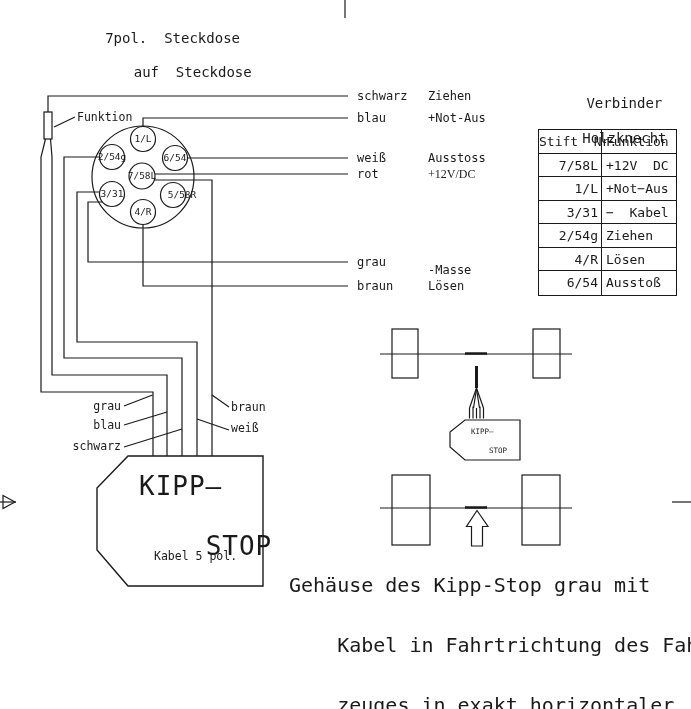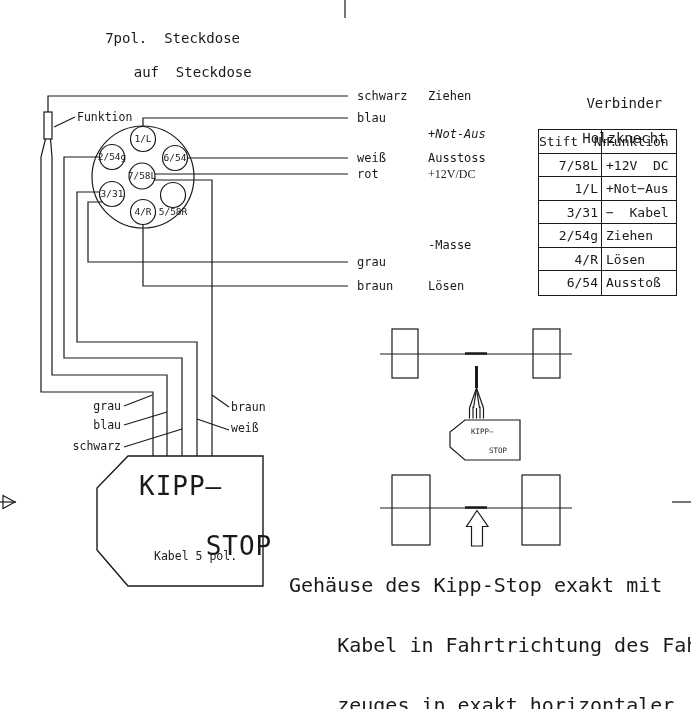--- a/index.html
+++ b/index.html
@@ -138,33 +138,33 @@
   <div class="txt socket-title"><span>7pol.  Steckdose</span><br>
     <span>auf  Steckdose</span></div>
 
   <div class="txt verbinder">Funktion</div>
 
   <div class="txt pinlbl" style="left:123px;top:133px;">1/L</div>
   <div class="txt pinlbl" style="left:92px;top:151px;">2/54g</div>
   <div class="txt pinlbl" style="left:155px;top:152px;">6/54</div>
   <div class="txt pinlbl" style="left:122px;top:170px;">7/58L</div>
   <div class="txt pinlbl" style="left:92px;top:188px;">3/31</div>
-  <div class="txt pinlbl" style="left:153px;top:189px;margin-top:17px;">5/58R</div>
+  <div class="txt pinlbl" style="left:162px;top:189px;">5/58R</div>
   <div class="txt pinlbl" style="left:123px;top:206px;">4/R</div>
 
   <div class="txt wcolor" style="top:89px;">schwarz</div>
   <div class="txt wfunc" style="top:89px;">Ziehen</div>
   <div class="txt wcolor" style="top:111px;">blau</div>
-  <div class="txt wfunc" style="top:127px;font-style:italic;">+Not-Aus</div>
+  <div class="txt wfunc" style="top:111px;">+Not-Aus</div>
   <div class="txt wcolor" style="top:151px;">weiß</div>
   <div class="txt wfunc" style="top:151px;">Ausstoss</div>
   <div class="txt wcolor" style="top:167px;">rot</div>
   <div class="txt wfunc" style="top:167px;font-family:Liberation Serif, serif;">+12V/DC</div>
   <div class="txt wcolor" style="top:255px;">grau</div>
-  <div class="txt wfunc" style="top:238px;">-Masse</div>
+  <div class="txt wfunc" style="top:263px;">-Masse</div>
   <div class="txt wcolor" style="top:279px;">braun</div>
   <div class="txt wfunc" style="top:279px;">Lösen</div>
 
   <div class="txt tbl-title"><br>
     <span>Verbinder</span><br>
     <span>Holzknecht</span></div>
 
   <div class="ptable">
     <div class="trow">
       <div class="c1">Stift  Nr.</div>
@@ -202,18 +202,18 @@
   <div class="txt cbl-r" style="top:401px;">braun</div>
   <div class="txt cbl-r" style="top:422px;">weiß</div>
 
   <div class="txt kipp-big"><span>KIPP–</span><br>
     <span>STOP</span></div>
   <div class="txt kabel">Kabel 5 pol.</div>
 
   <div class="txt kipp-small"><span>KIPP–</span><br>
     <span>STOP</span></div>
 
-  <div class="txt note"><span>Gehäuse des Kipp-Stop exakt mit</span><br>
+  <div class="txt note"><span>Gehäuse des Kipp-Stop grau mit</span><br>
     <span>Kabel in Fahrtrichtung des Fahr-</span><br>
     <span>zeuges in exakt horizontaler</span><br>
     </div>
 
 </div>
 
 </body></html>

